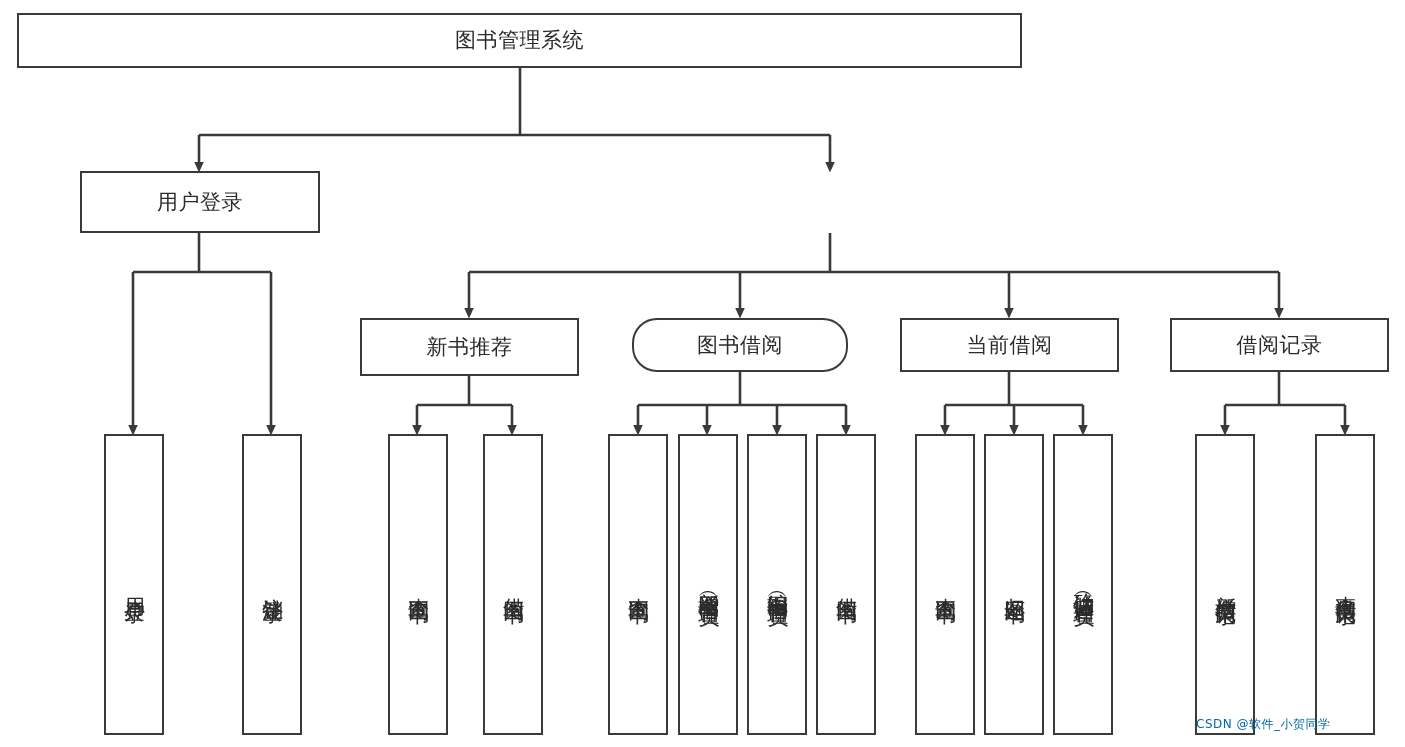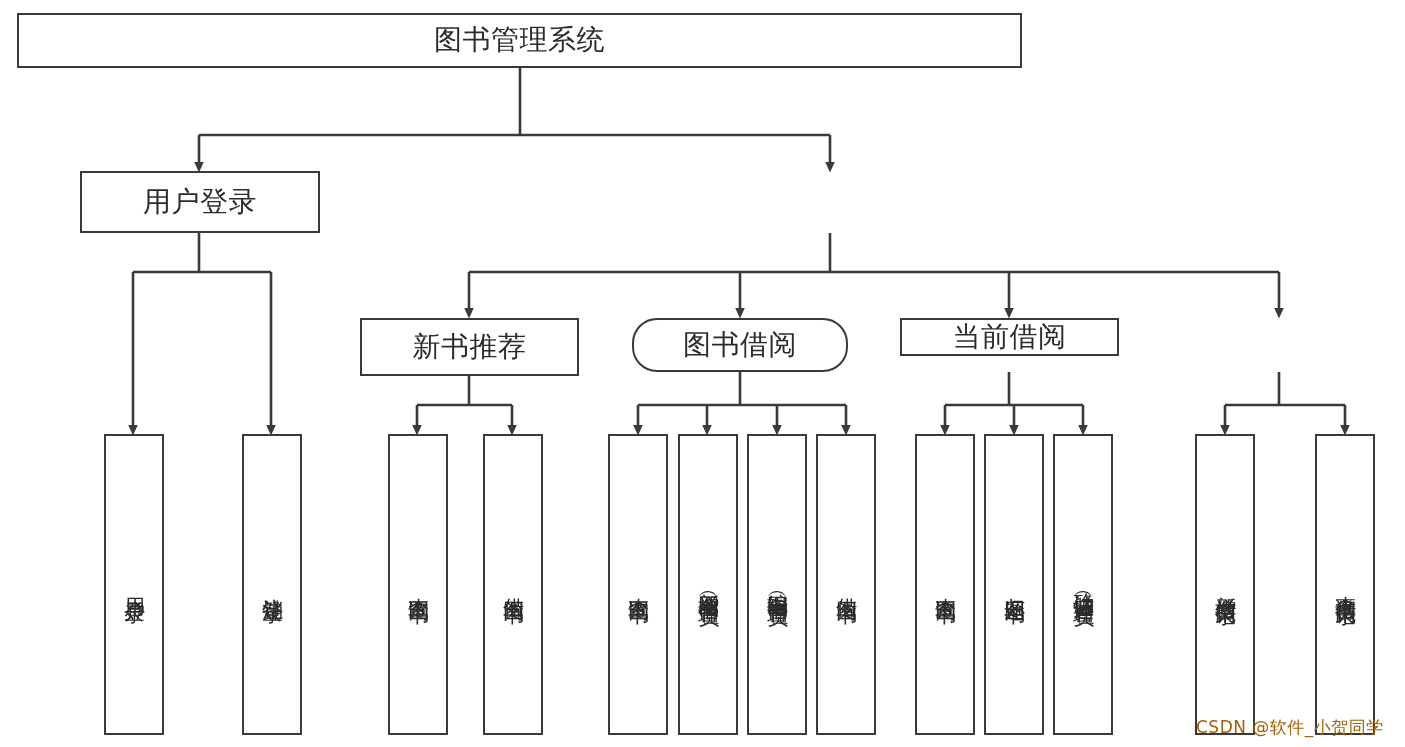--- a/index.html
+++ b/index.html
@@ -37,40 +37,40 @@
     color: #2b2b2b;
   }
   .node-label {
     display: block;
     text-align: center;
     line-height: 1.08;
     white-space: pre;
   }
   
   .node-h .node-label {
-    font-size: 28px;
+    font-size: 21px;
     letter-spacing: 0.5px;
   }
   
   .node-v {
     align-items: center;
     justify-content: center;
   }
   .node-v .node-label {
     writing-mode: vertical-rl;
     text-orientation: upright;
     font-size: 21px;
     line-height: 1.02;
     letter-spacing: 2px;
     max-height: 100%;
   }
   #watermark {
     position: absolute;
-    color: #a16207;
-    font-size: 17px;
+    color: #0369a1;
+    font-size: 12px;
     white-space: nowrap;
     letter-spacing: 0.5px;
     pointer-events: none;
   }
 </style>
 </head>
 <body>
 
 <div id="diagram-root">
 
@@ -131,22 +131,25 @@
   <div class="node node-h" style="left:80px; top:171px; width:240px; height:62px;">
     <span class="node-label">用户登录</span>
   </div>
 
   <div class="node node-h" style="left:360px; top:318px; width:219px; height:58px;">
     <span class="node-label">新书推荐</span>
   </div>
   <div class="node node-h" style="left:632px; top:318px; width:216px; height:54px;border-radius:25px;">
     <span class="node-label">图书借阅</span>
   </div>
-  <div class="node node-h" style="left:900px; top:318px; width:219px; height:38px;">
+  <div class="node node-h" style="left:900px; top:318px; width:219px; height:54px;">
     <span class="node-label">当前借阅</span>
+  </div>
+  <div class="node node-h" style="left:1170px; top:318px; width:219px; height:54px;">
+    <span class="node-label">借阅记录</span>
   </div>
 
   <div class="node node-v" style="left:104px; top:434px; width:60px; height:301px;">
     <span class="node-label">用户登录</span>
   </div>
   <div class="node node-v" style="left:242px; top:434px; width:60px; height:301px;">
     <span class="node-label">注销登录</span>
   </div>
 
   <div class="node node-v" style="left:388px; top:434px; width:60px; height:301px;">

